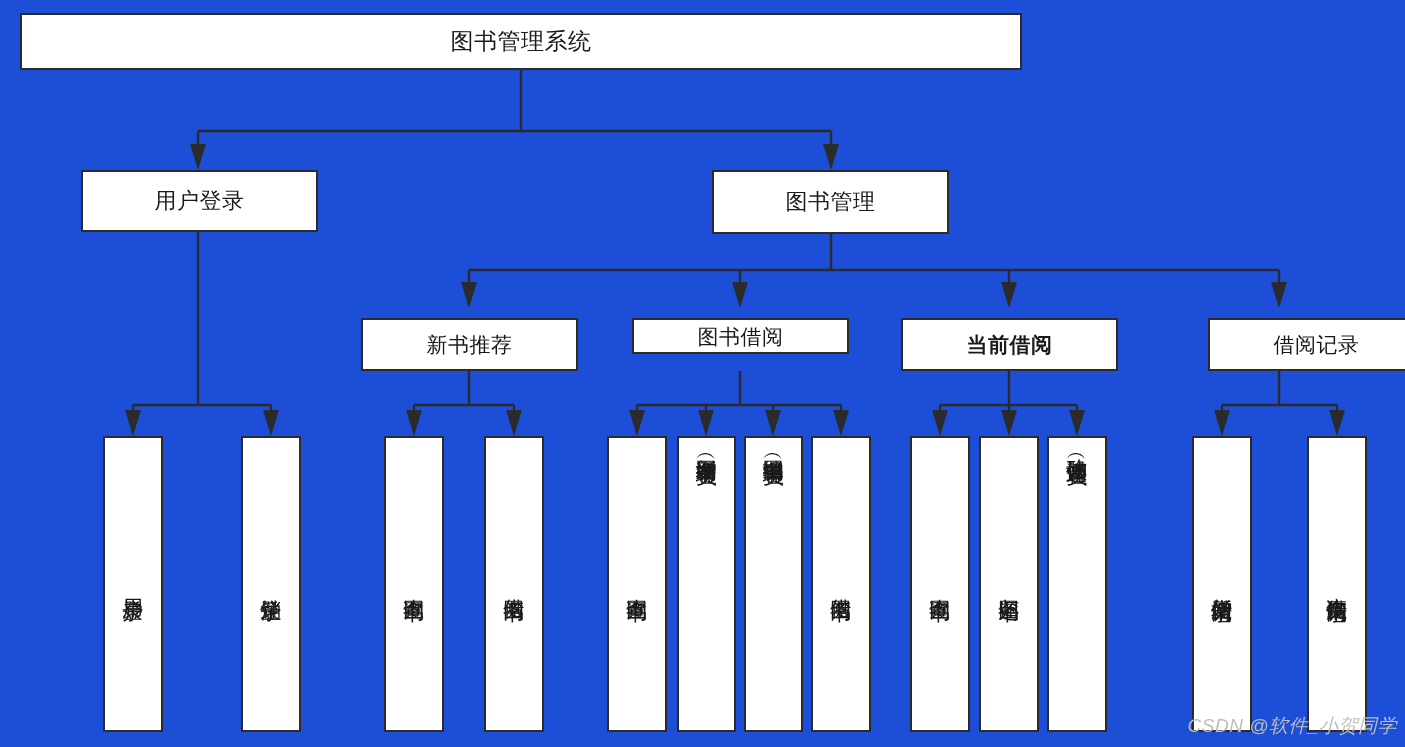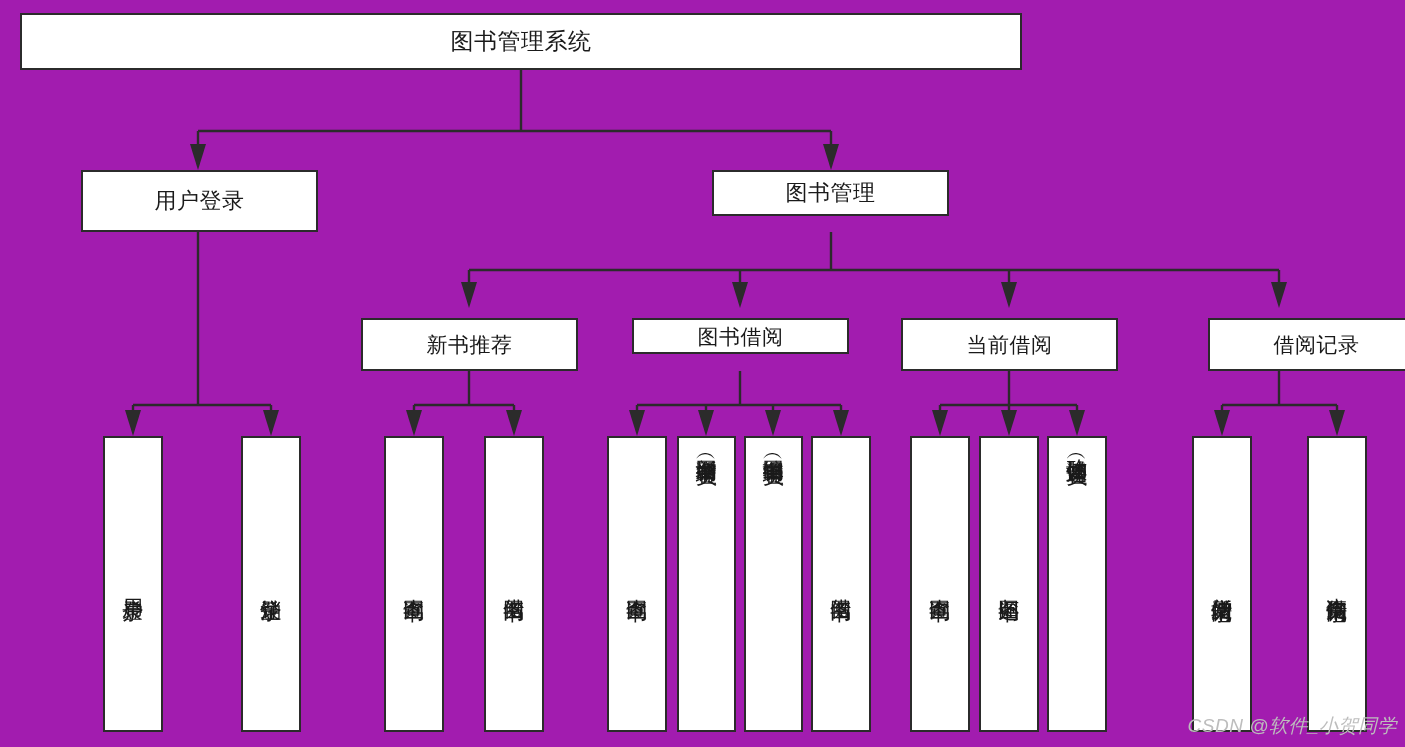--- a/index.html
+++ b/index.html
@@ -7,21 +7,21 @@
     padding: 0;
     background: #ffffff;
   }
   body {
     font-family: "Liberation Sans", "DejaVu Sans", sans-serif;
   }
   #canvas {
     position: relative;
     width: 1405px;
     height: 747px;
-    background: #a21caf;
+    background: #1d4ed8;
     overflow: hidden;
   }
   .node {
     position: absolute;
     box-sizing: border-box;
     background: #ffffff;
     border: 2px solid #2b2b2b;
     display: flex;
     align-items: center;
     justify-content: center;
@@ -146,31 +146,31 @@
     <polygon points="1337,436 1329,410 1345,410" fill="#2b2b2b" stroke="none"></polygon>
   </svg>
 
   <div class="node root" style="left:20px; top:13px; width:1002px; height:57px;">
     <span class="label">图书管理系统</span>
   </div>
 
   <div class="node level2" style="left:81px; top:170px; width:237px; height:62px;">
     <span class="label">用户登录</span>
   </div>
-  <div class="node level2" style="left:712px; top:170px; width:237px; height:46px;">
+  <div class="node level2" style="left:712px; top:170px; width:237px; height:64px;">
     <span class="label">图书管理</span>
   </div>
 
   <div class="node level3" style="left:361px; top:318px; width:217px; height:53px;text-align:right;">
     <span class="label">新书推荐</span>
   </div>
   <div class="node level3" style="left:632px; top:318px; width:217px; height:36px;">
     <span class="label">图书借阅</span>
   </div>
-  <div class="node level3" style="left:901px; top:318px; width:217px; height:53px;">
+  <div class="node level3" style="left:901px; top:318px; width:217px; height:53px;font-weight:bold;">
     <span class="label">当前借阅</span>
   </div>
   <div class="node level3" style="left:1208px; top:318px; width:217px; height:53px;">
     <span class="label">借阅记录</span>
   </div>
 
   <div class="node leaf short" style="left:103px; top:436px; width:60px; height:296px;">
     <span class="label">用户登录</span>
   </div>
   <div class="node leaf short" style="left:241px; top:436px; width:60px; height:296px;">

